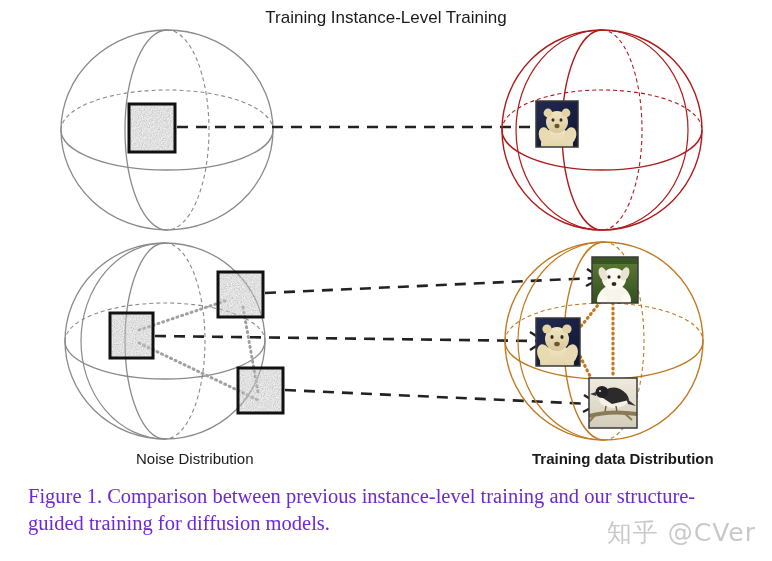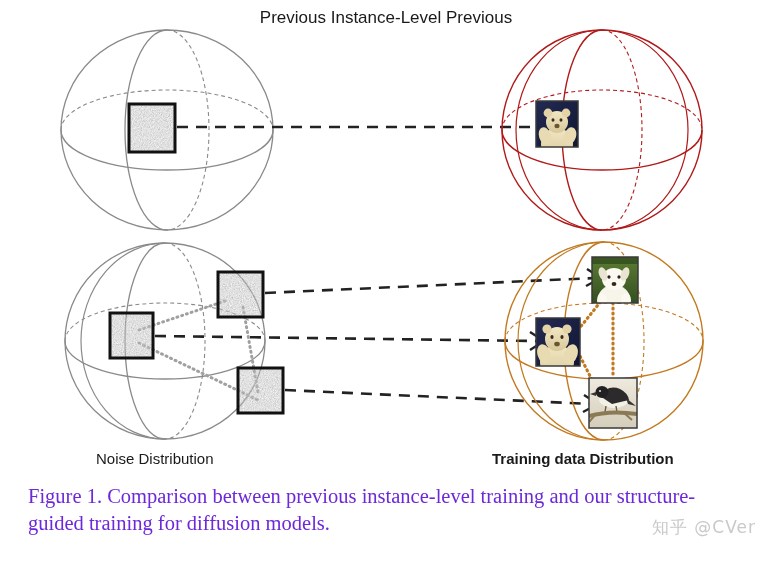--- a/index.html
+++ b/index.html
@@ -34,61 +34,62 @@
   }
   #title-previous { top: 8px; left: 0; }
   #title-ours     { top: 233px; left: 0; }
 
   .axis-label {
     position: absolute;
     font-family: "Liberation Sans", sans-serif;
     font-size: 15px;
     color: #1a1a1a;
     white-space: nowrap;
+    margin-left: 40px;
   }
   #label-noise { left: 96px;  top: 450px; }
   #label-data  { left: 492px; top: 450px; font-weight: bold; }
 
   #caption {
     position: absolute;
     left: 28px;
     top: 483px;
     width: 716px;
     font-family: Liberation Serif, serif;
     font-size: 20.5px;
     line-height: 27px;
     color: #6d28d9;
   }
   #watermark {
     position: absolute;
     right: 16px;
     top: 516px;
     font-family: "DejaVu Sans", sans-serif;
-    font-size: 17px;
+    font-size: 25px;
     color: #c9c9c9;
     letter-spacing: 1px;
     white-space: nowrap;
     text-align: right;
   }
 
   svg#scene {
     position: absolute;
     left: 0; top: 0;
     width: 772px;
     height: 561px;
   }
   .noise-rect   { stroke: #111111; stroke-width: 3px; }
   .photo-rect   { stroke: #3a3a3a; stroke-width: 1.5px; }
 </style>
 </head>
 <body>
 
 <div id="figure-root">
 
-  <div class="panel-title" id="title-previous">Previous Instance-Level Previous</div>
+  <div class="panel-title" id="title-previous">Training Instance-Level Training</div>
 
 
   <svg id="scene" viewBox="0 0 772 561">
     <defs>
 
       <filter id="noiseFilter" x="0" y="0" width="100%" height="100%">
         <feTurbulence type="fractalNoise" baseFrequency="0.9" numOctaves="3" stitchTiles="stitch" result="t"></feTurbulence>
         <feColorMatrix type="saturate" values="0" in="t" result="g"></feColorMatrix>
         <feComponentTransfer in="g" result="c">
           <feFuncR type="linear" slope="0.62" intercept="0.22"></feFuncR>

